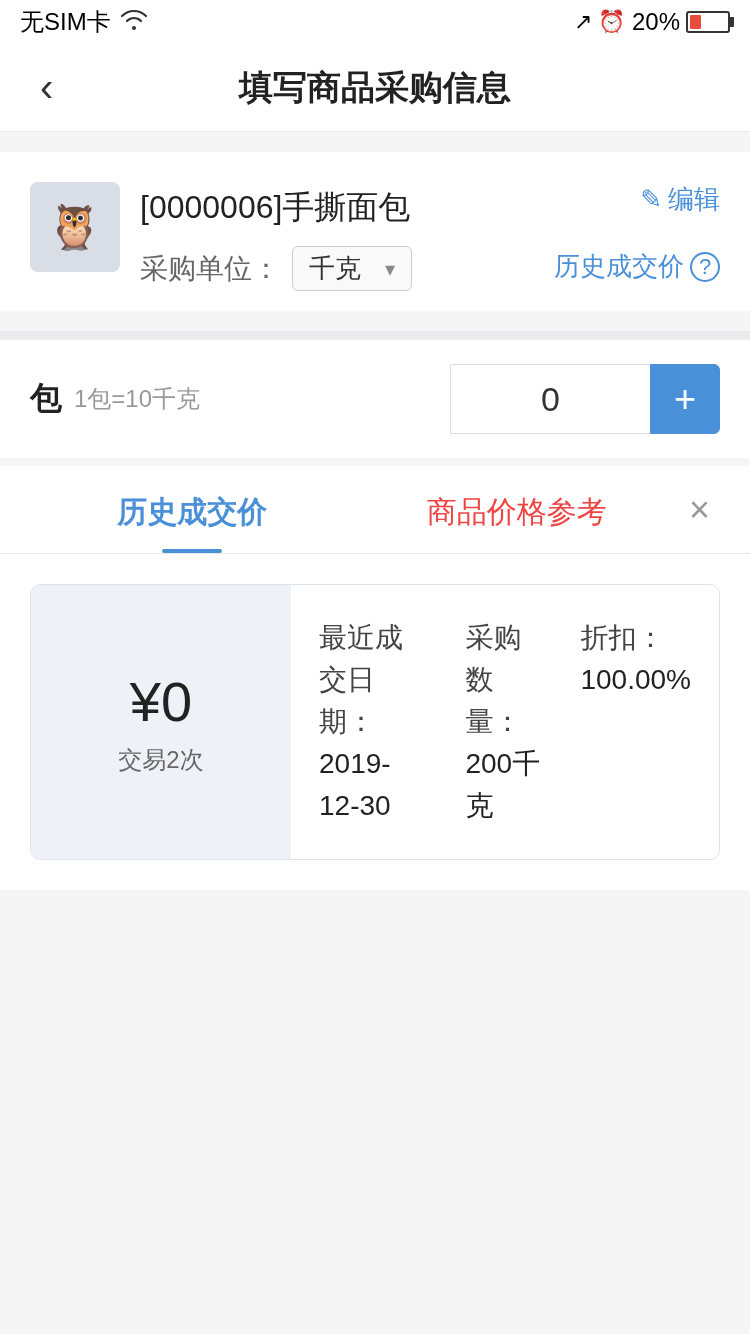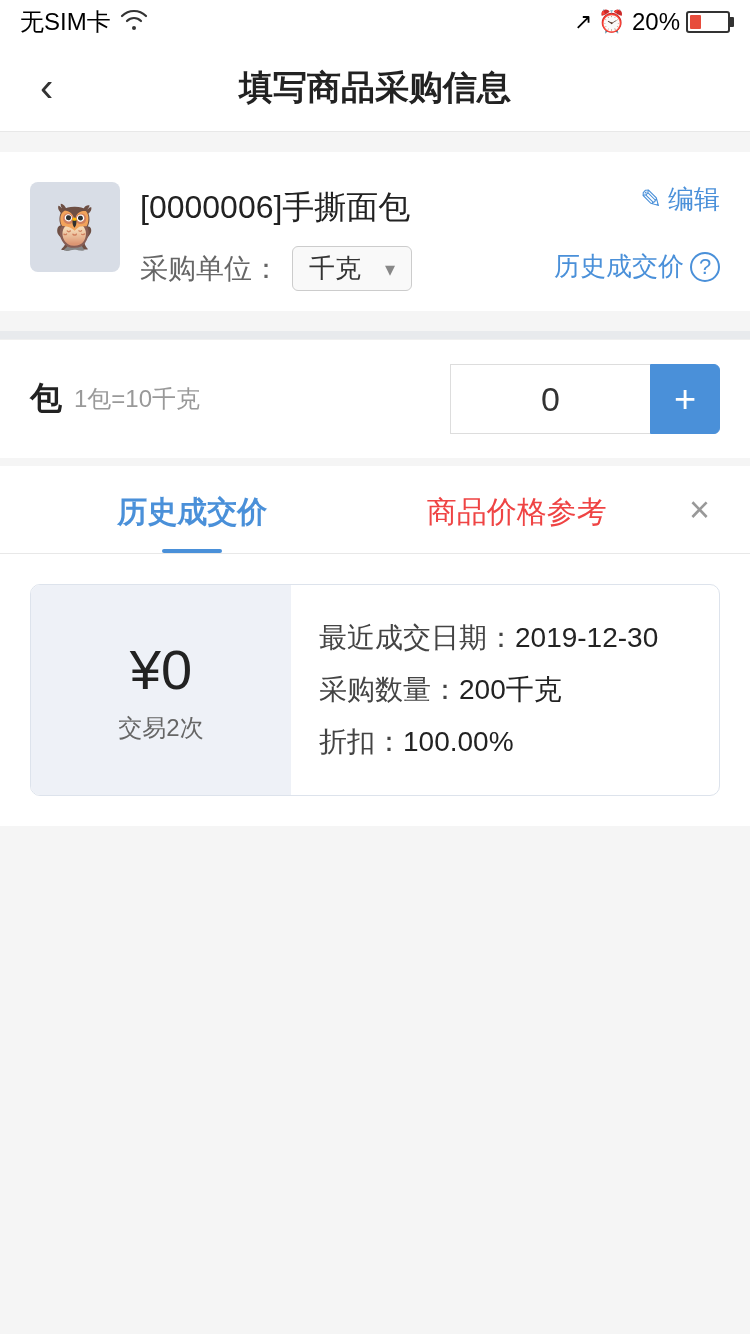--- a/index.html
+++ b/index.html
@@ -325,22 +325,22 @@
       font-weight: 500;
     }
     .price-trades {
       font-size: 24px;
       color: #666;
     }
     .price-card-right {
       flex: 1;
       padding: 32px 28px;
       display: flex;
-      flex-direction: column;
-      gap: 10px;
+      flex-direction: row;
+      gap: 36px;
       justify-content: flex-end;
     }
     .price-detail-row {
       font-size: 28px;
       color: #333;
       line-height: 1.5;
     }
     .detail-label { color: #444; }
     .detail-value { color: #222; }
 

